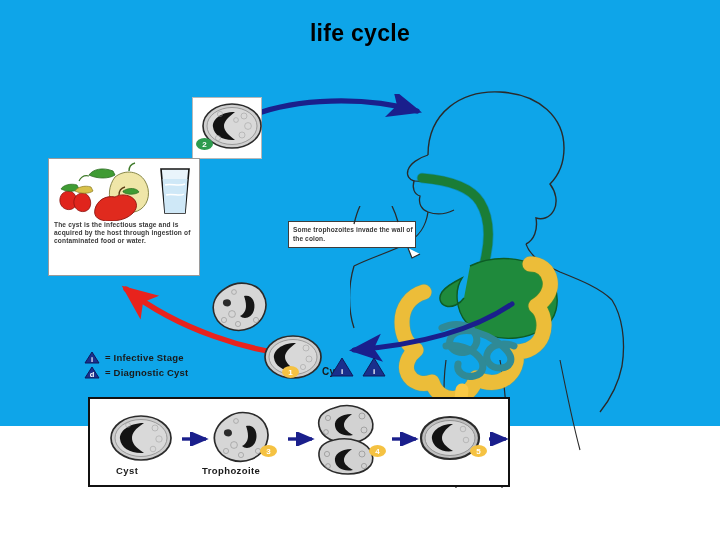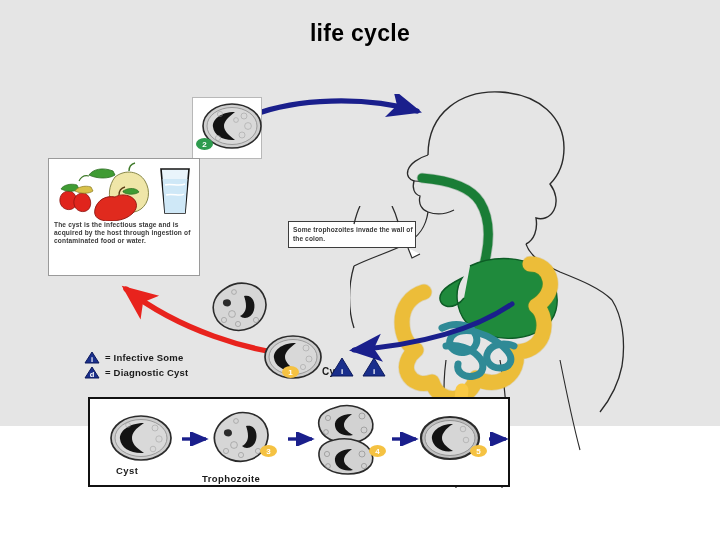--- a/index.html
+++ b/index.html
@@ -12,21 +12,21 @@
     width: 720px;
     height: 540px;
     font-family: "Liberation Sans", sans-serif;
     overflow: hidden;
     position: relative;
   }
   #slide {
     position: relative;
     width: 720px;
     height: 426px;
-    background: #e5e5e5;
+    background: #0ea5e9;
   }
   #page-title {
     position: absolute;
     left: 0;
     top: 20px;
     width: 720px;
     text-align: center;
     font-size: 23px;
     font-weight: bold;
     color: #000000;
@@ -345,21 +345,21 @@
       <path d="M44 2 L55 20 L33 20 Z" fill="#1a2f8c" stroke="#0d1a5c" stroke-width="1"></path>
       <text x="44" y="18" font-family="Liberation Sans, sans-serif" font-size="8" font-weight="bold" fill="#ffffff" text-anchor="middle">i</text>
     </svg>
 
     <div id="legend" class="abs">
       <div class="legend-row">
         <svg width="16" height="13" viewBox="0 0 16 13">
           <path d="M8 1 L15 12 L1 12 Z" fill="#1a2f8c" stroke="#0d1a5c" stroke-width="1"></path>
           <text x="8" y="11" font-family="Liberation Sans, sans-serif" font-size="7.5" font-weight="bold" fill="#ffffff" text-anchor="middle">i</text>
         </svg>
-        <span class="legend-eq">= Infective Some</span>
+        <span class="legend-eq">= Infective Stage</span>
       </div>
       <div class="legend-row">
         <svg width="16" height="13" viewBox="0 0 16 13">
           <path d="M8 1 L15 12 L1 12 Z" fill="#1a2f8c" stroke="#0d1a5c" stroke-width="1"></path>
           <text x="8" y="11" font-family="Liberation Sans, sans-serif" font-size="7.5" font-weight="bold" fill="#ffffff" text-anchor="middle">d</text>
         </svg>
         <span class="legend-eq">= Diagnostic Cyst</span>
       </div>
     </div>
 
@@ -395,21 +395,21 @@
                  C38 37, 40 33, 40 29 C40 25, 39 22, 38 19 Z" fill="#161616"></path>
         <path d="M17 23 C21 21, 24 23, 24 26 C24 29, 21 30, 18 29 C16 28, 15 25, 17 23 Z" fill="#2b2b2b"></path>
         <g stroke="#9b9b9b" stroke-width="0.7" fill="none">
           <circle cx="26" cy="38" r="3.4"></circle>
             <circle cx="18" cy="44" r="2.6"></circle>
           <circle cx="33" cy="48" r="2.6"></circle>
             <circle cx="50" cy="44" r="2.6"></circle>
           <circle cx="28" cy="14" r="2.4"></circle>
         </g>
       </svg>
-      <div class="stage-label" style="left:112px; top:66px;margin-top:8px;">Trophozoite</div>
+      <div class="stage-label" style="left:112px; top:66px;">Trophozoite</div>
       <div class="numbadge num-yellow" style="left:170px; top:46px;">3</div>
 
       <svg class="abs" style="left:196px; top:33px;" width="36" height="14" viewBox="0 0 36 14">
         <defs>
             <marker id="bs2" markerWidth="6" markerHeight="6" refX="4.8" refY="2.8" orient="auto">
           <path d="M0,0.4 L5.6,2.8 L0,5.2 Z" fill="#1a1f8c"></path>
             </marker>
           </defs>
         <path d="M2 7 L26 7" stroke="#1a1f8c" stroke-width="3.4" marker-end="url(#bs2)"></path>
       </svg>

